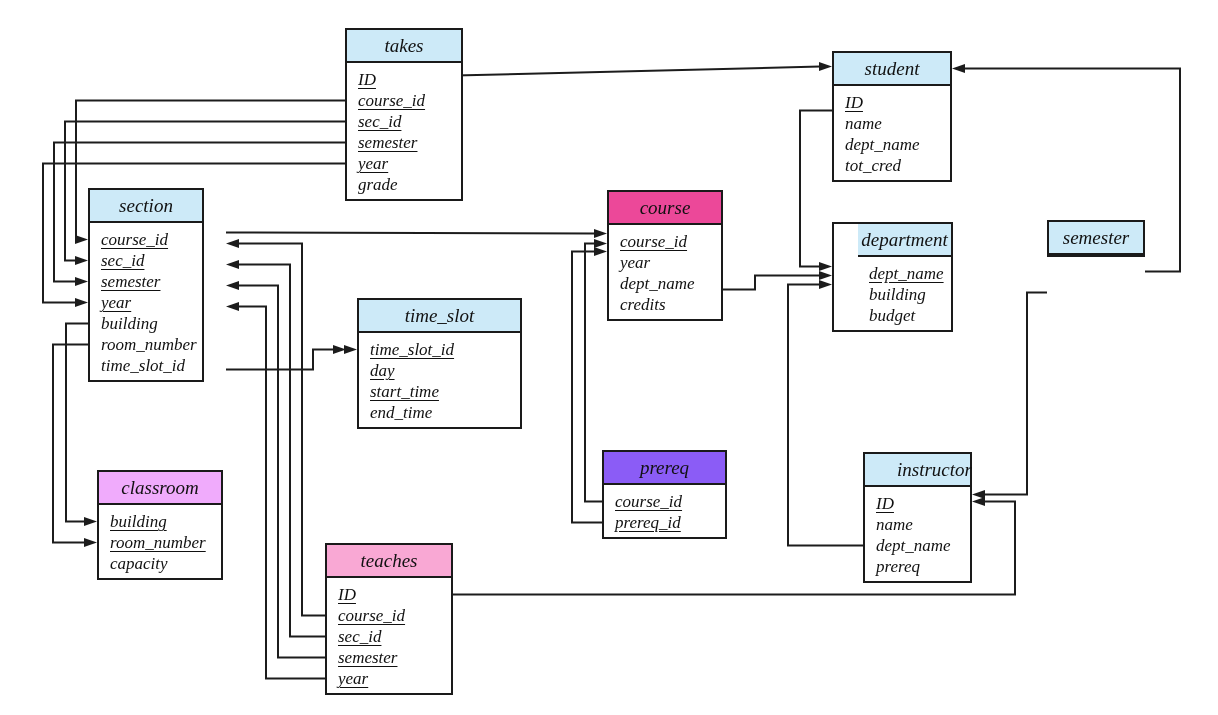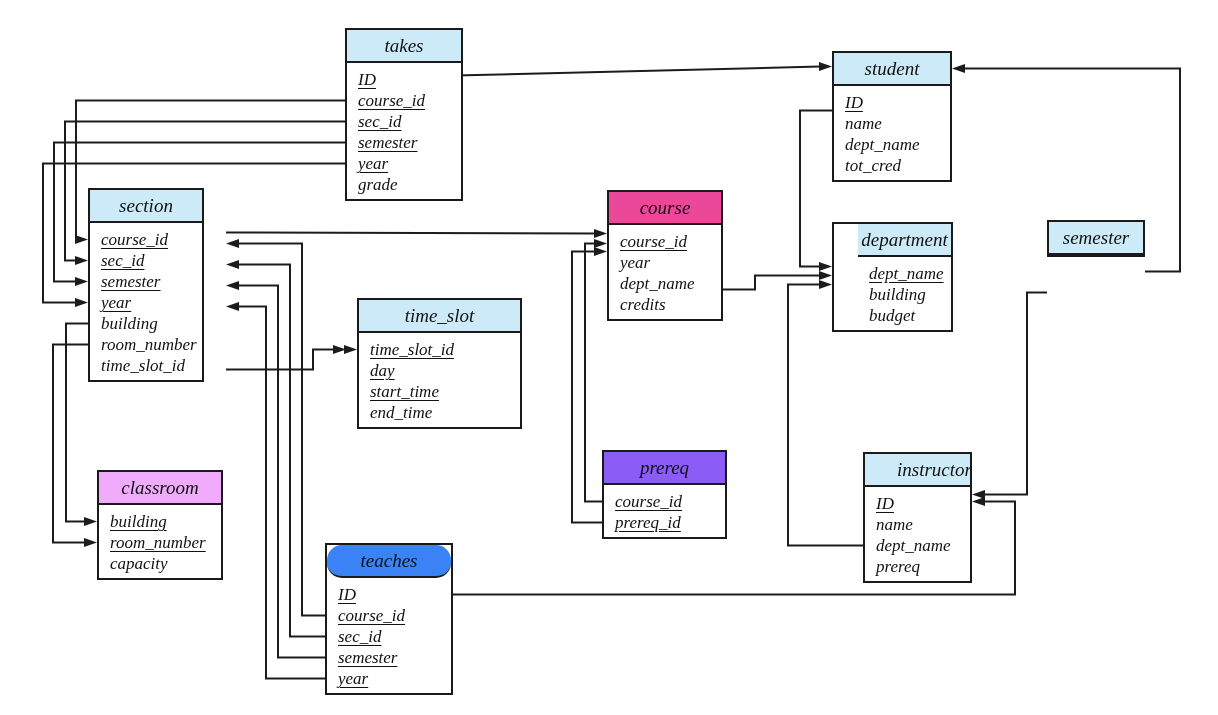--- a/index.html
+++ b/index.html
@@ -123,21 +123,21 @@
     </div>
     <div class="table" style="left: 97px; top: 470px; width: 126px; border-color: rgb(26, 26, 26);">
       <div class="thead" style="background: #f0abfc; border-color: rgb(26, 26, 26);">classroom</div>
       <div class="tbody">
         <div class="attr key">building</div>
         <div class="attr key">room_number</div>
         <div class="attr">capacity</div>
       </div>
     </div>
     <div class="table" style="left: 325px; top: 543px; width: 128px; border-color: rgb(26, 26, 26);">
-      <div class="thead" style="background: #3b82f6; border-color: rgb(26, 26, 26); border-radius: 15px;">teaches</div>
+      <div class="thead" style="background: #f9a8d4; border-color: rgb(26, 26, 26);">teaches</div>
       <div class="tbody">
         <div class="attr key">ID</div>
         <div class="attr key">course_id</div>
         <div class="attr key">sec_id</div>
         <div class="attr key">semester</div>
         <div class="attr key">year</div>
       </div>
     </div>
     <svg class="wires" width="1218" height="715">
       <polyline points="345,100.5 76,100.5 76,239.5 76,239.5" fill="none" stroke="#1c1c1c" stroke-width="2"></polyline>

